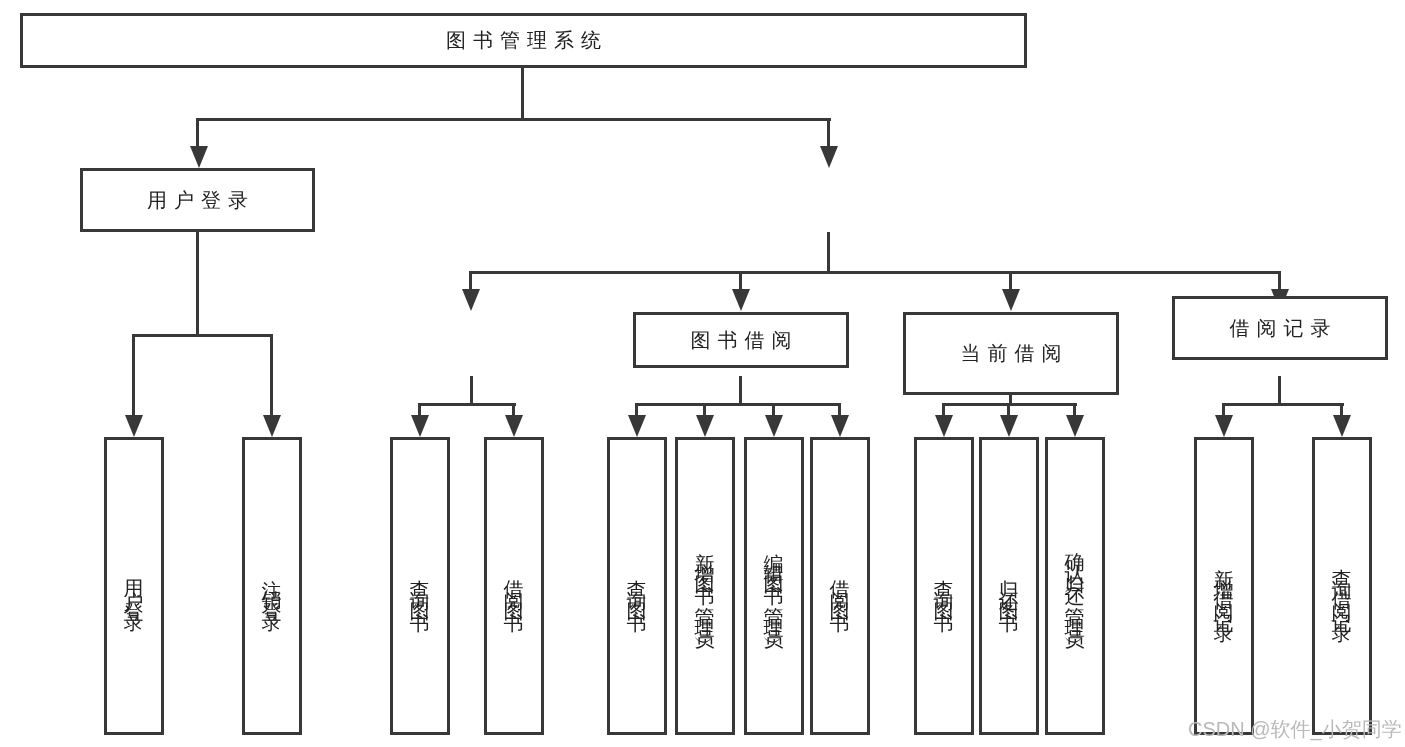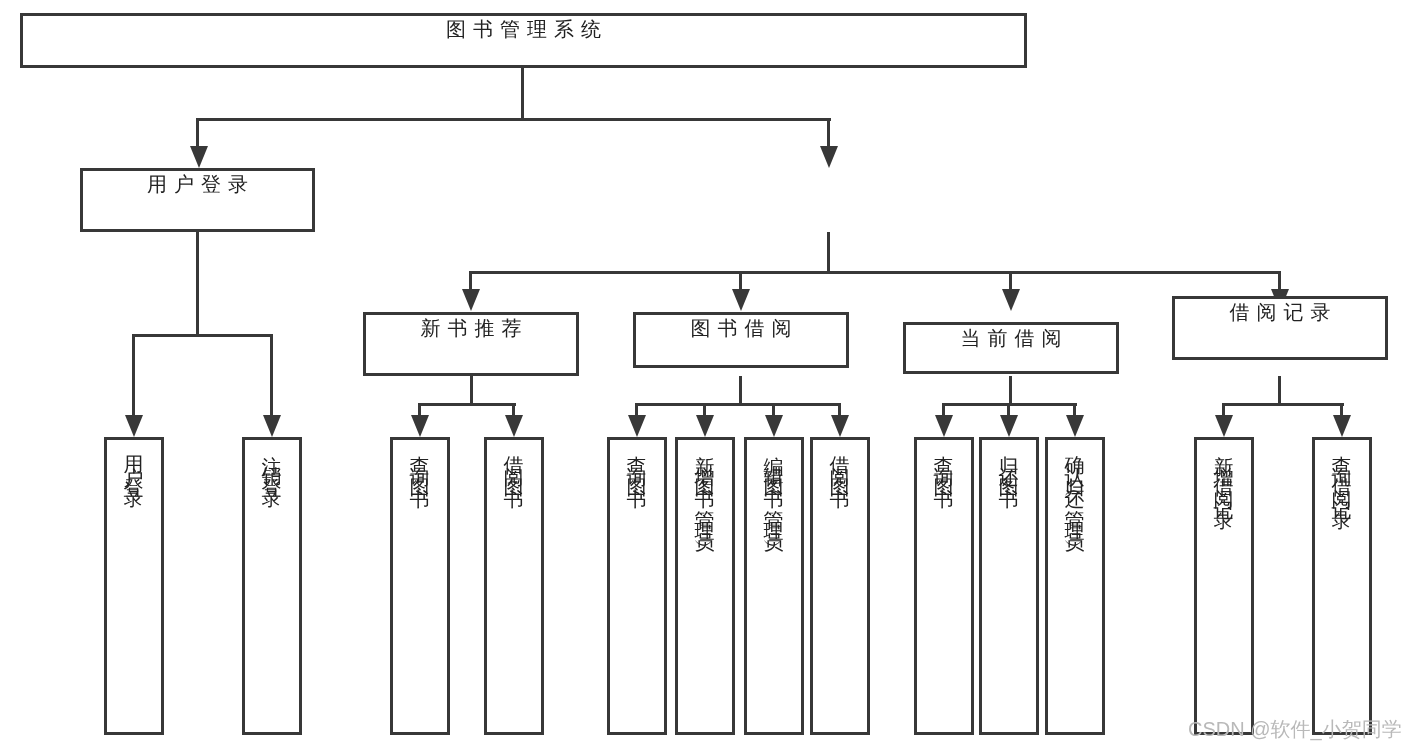--- a/index.html
+++ b/index.html
@@ -10,21 +10,21 @@
     background: #ffffff;
     font-family: "Liberation Sans", sans-serif;
     overflow: hidden;
   }
   .box {
     position: absolute;
     box-sizing: border-box;
     border: 3px solid #383838;
     background: #ffffff;
     display: flex;
-    align-items: flex-start;
+    align-items: center;
     justify-content: center;
     color: #222222;
   }
   .hlabel {
     font-size: 20px;
     letter-spacing: 7px;
     padding-left: 7px;
     white-space: nowrap;
   }
   .vbox {
@@ -128,27 +128,24 @@
   <div class="arrow" style="left:1333px;top:415px"></div>
 
   <div class="box" style="left:20px;top:13px;width:1007px;height:55px">
     <span class="hlabel">图书管理系统</span>
   </div>
 
   <div class="box" style="left:80px;top:168px;width:235px;height:64px">
     <span class="hlabel">用户登录</span>
   </div>
 
-  <div class="box" style="left:363px;top:312px;width:216px;height:64px">
-    <span class="hlabel">新书推荐</span>
-  </div>
   <div class="box" style="left:633px;top:312px;width:216px;height:56px">
     <span class="hlabel">图书借阅</span>
   </div>
-  <div class="box" style="left:903px;top:322px;width:216px;height:52px">
+  <div class="box" style="left:903px;top:312px;width:216px;height:83px">
     <span class="hlabel">当前借阅</span>
   </div>
   <div class="box" style="left:1172px;top:296px;width:216px;height:64px">
     <span class="hlabel">借阅记录</span>
   </div>
 
   <div class="box vbox" style="left:104px">
     <span class="vtext">用户登录</span>
   </div>
   <div class="box vbox" style="left:242px">

